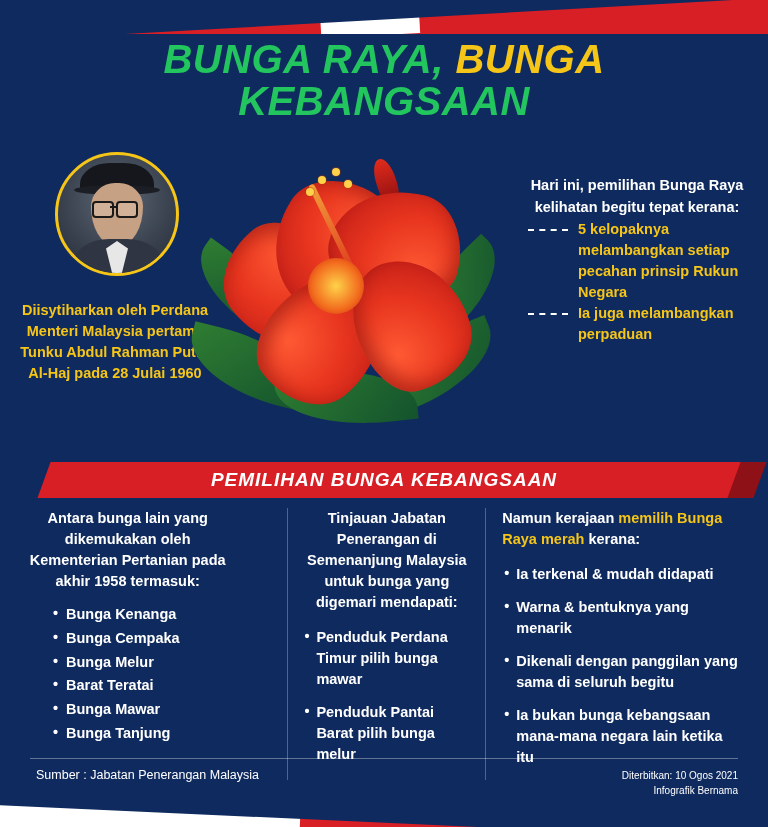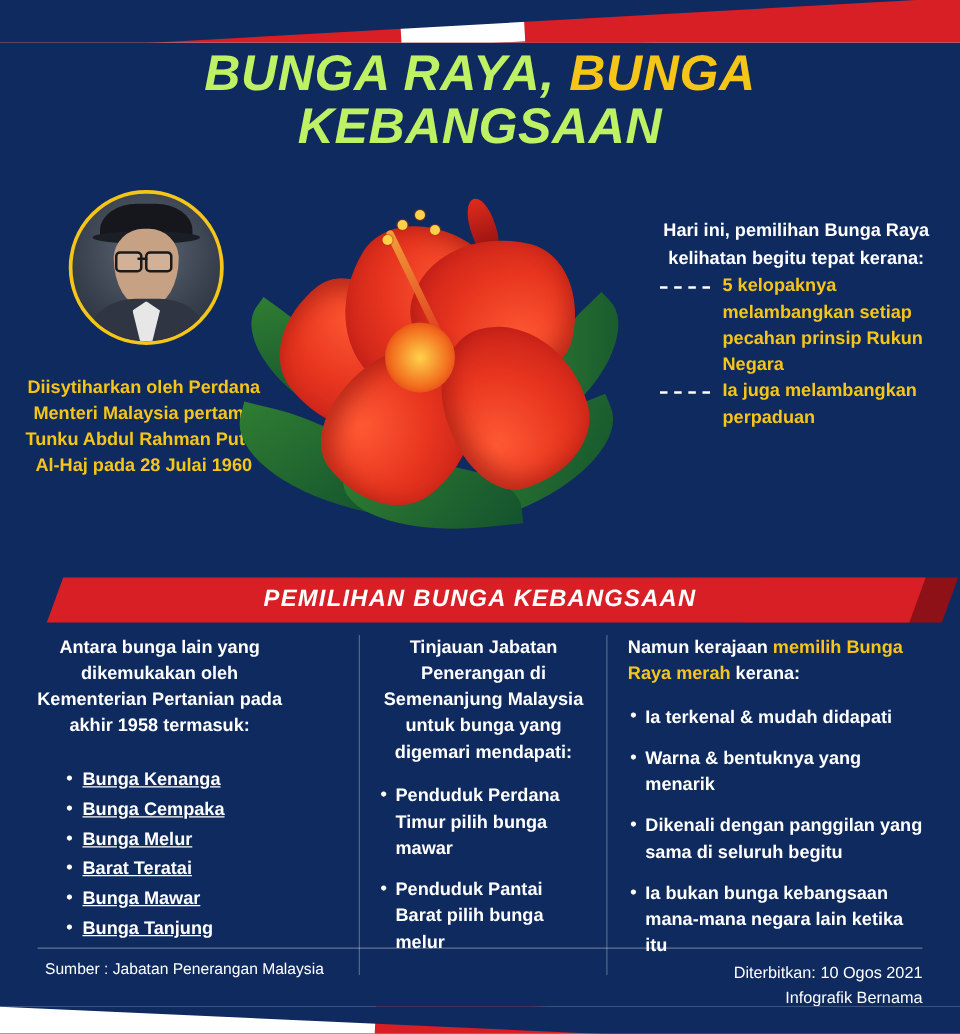--- a/index.html
+++ b/index.html
@@ -63,21 +63,21 @@
   }
   .title-line {
     font-size: 40px;
     font-weight: bold;
     letter-spacing: 0.5px;
     line-height: 1.06;
     font-style: italic;
     text-transform: uppercase;
   }
   .title-line .yellow { color: #f5c518; }
-  .title-line .white { color: #bef264; margin-top: 28px; }
+  .title-line .white { color: #22c55e; margin-top: 28px; }
 
   
   .portrait {
     position: absolute;
     top: 152px; left: 55px;
     width: 118px; height: 118px;
     border-radius: 50%;
     border: 3px solid #f5c518;
     background: radial-gradient(circle at 50% 38%, #5d6775 0%, #3b4350 55%, #222a36 100%);
     overflow: hidden;
@@ -286,21 +286,21 @@
     font-size: 14.5px;
     font-weight: bold;
     line-height: 1.45;
     color: #ffffff;
     text-align: center;
   }
   .col-1 .col-head { text-align: center; }
   .col-3 .col-head { text-align: left; }
   .col-head .yellow { color: #f5c518; }
 
-  .bullet-list { margin: 22px 0 0 0; padding: 0; list-style: none; text-decoration: underline; }
+  .bullet-list { margin: 12px 0 0 0; padding: 0; list-style: none; }
   .bullet-list li {
     position: relative;
     padding-left: 16px;
     font-size: 14.5px;
     font-weight: bold;
     line-height: 1.5;
     margin-bottom: 2px;
     color: #ffffff;
   }
   .bullet-list li:before {
@@ -337,21 +337,21 @@
     position: absolute;
     left: 36px; top: 768px;
     font-size: 12.5px;
     color: #ffffff;
     text-align: right;
   }
   .footer-right {
     position: absolute;
     right: 30px; top: 768px;
     text-align: right;
-    font-size: 13px;
+    font-size: 10px;
     line-height: 1.5;
     color: #ffffff;
   }
 
   
   .bottom-ribbon {
     position: absolute;
     bottom: 0; left: 0;
     width: 768px; height: 22px;
     background: #ffffff;

